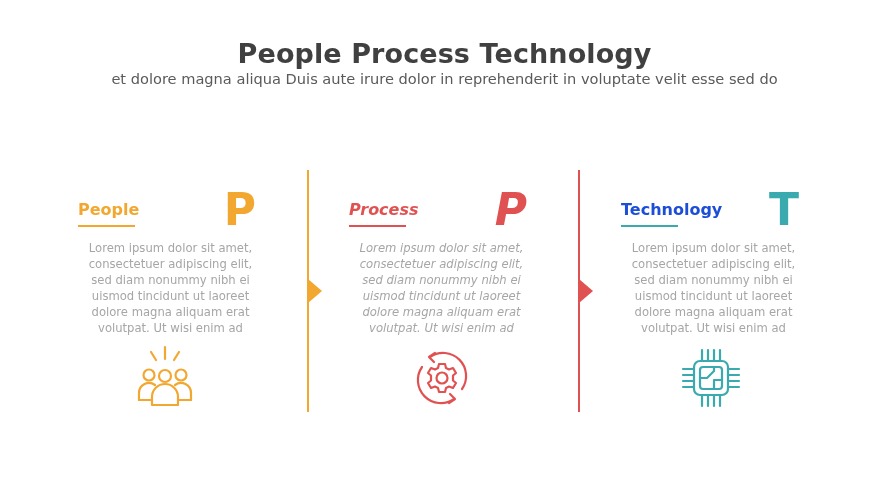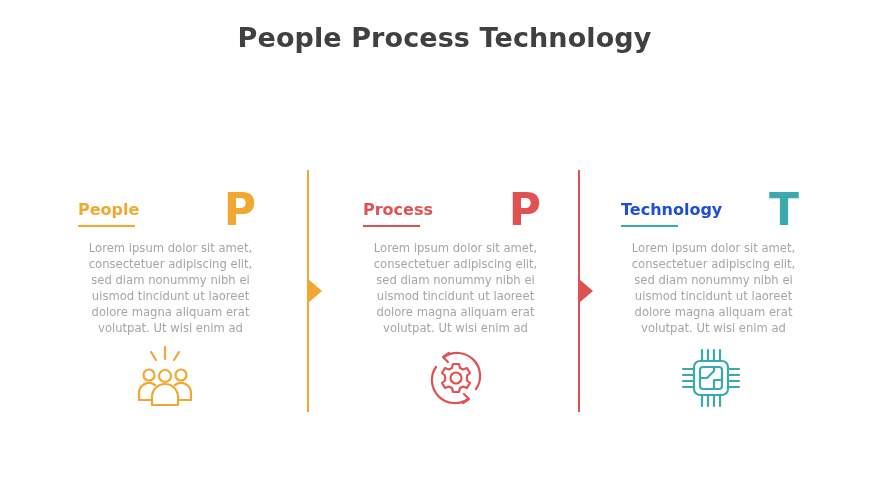--- a/index.html
+++ b/index.html
@@ -3,21 +3,21 @@
   <meta charset="utf-8">
   <style>
     * { margin: 0; padding: 0; box-sizing: border-box; }
     html, body {
       width: 889px; height: 500px; background: #ffffff; overflow: hidden;
       font-family: "DejaVu Sans", "Liberation Sans", sans-serif;
     }
     .stage { position: relative; width: 889px; height: 500px; }
 
     .title {
-      position: absolute; left: 0; top: 22px; width: 889px;
+      position: absolute; left: 0; top: 38px; width: 889px;
       text-align: center; font-family: "DejaVu Sans", sans-serif;
       font-weight: bold; font-size: 27px; color: #404040; letter-spacing: 0.1px;
     }
     .subtitle {
       position: absolute; left: 30px; top: 69px; width: 829px;
       text-align: center; font-family: "DejaVu Sans", sans-serif;
       font-size: 14.6px; line-height: 20px; color: #5a5a5a;
     }
     .subtitle span { display: block; white-space: nowrap; }
 
@@ -47,20 +47,21 @@
       border-left: 14px solid;
     }
   </style>
 </head>
 <body>
 
 <div class="stage">
 
   <div class="title">People Process Technology</div>
   <div class="subtitle">
+    <span>et dolore magna aliqua Duis aute irure dolor in reprehenderit in voluptate velit esse sed do</span>
   </div>
 
   <div class="col" style="left:78px;">
     <div class="col-heading" style="color:#f2a830;">People</div>
     <div class="col-underline" style="background:#f2a830;"></div>
     <div class="col-letter" style="color:#f2a830;">P</div>
     <div class="col-body">
       <span>Lorem ipsum dolor sit amet,</span>
       <span>consectetuer adipiscing elit,</span>
       <span>sed diam nonummy nibh ei</span>
@@ -81,21 +82,21 @@
         <path d="M17 60 V52 a13 13 0 0 1 26 0 V60 Z"></path>
         <line x1="4" y1="55" x2="17" y2="55"></line>
         <line x1="43" y1="55" x2="56" y2="55"></line>
       </svg>
     </div>
   </div>
 
   <div class="divider" style="left:307px; background:#f2a830;"></div>
   <div class="divider-arrow" style="left:308px; border-left-color:#f2a830;"></div>
 
-  <div class="col" style="left:363px;">
+  <div class="col" style="left:349px;font-style:italic;">
     <div class="col-heading" style="color:#e05252;">Process</div>
     <div class="col-underline" style="background:#e05252;"></div>
     <div class="col-letter" style="color:#e05252;">P</div>
     <div class="col-body">
       <span>Lorem ipsum dolor sit amet,</span>
       <span>consectetuer adipiscing elit,</span>
       <span>sed diam nonummy nibh ei</span>
       <span>uismod tincidunt ut laoreet</span>
       <span>dolore magna aliquam erat</span>
       <span>volutpat. Ut wisi enim ad</span>

